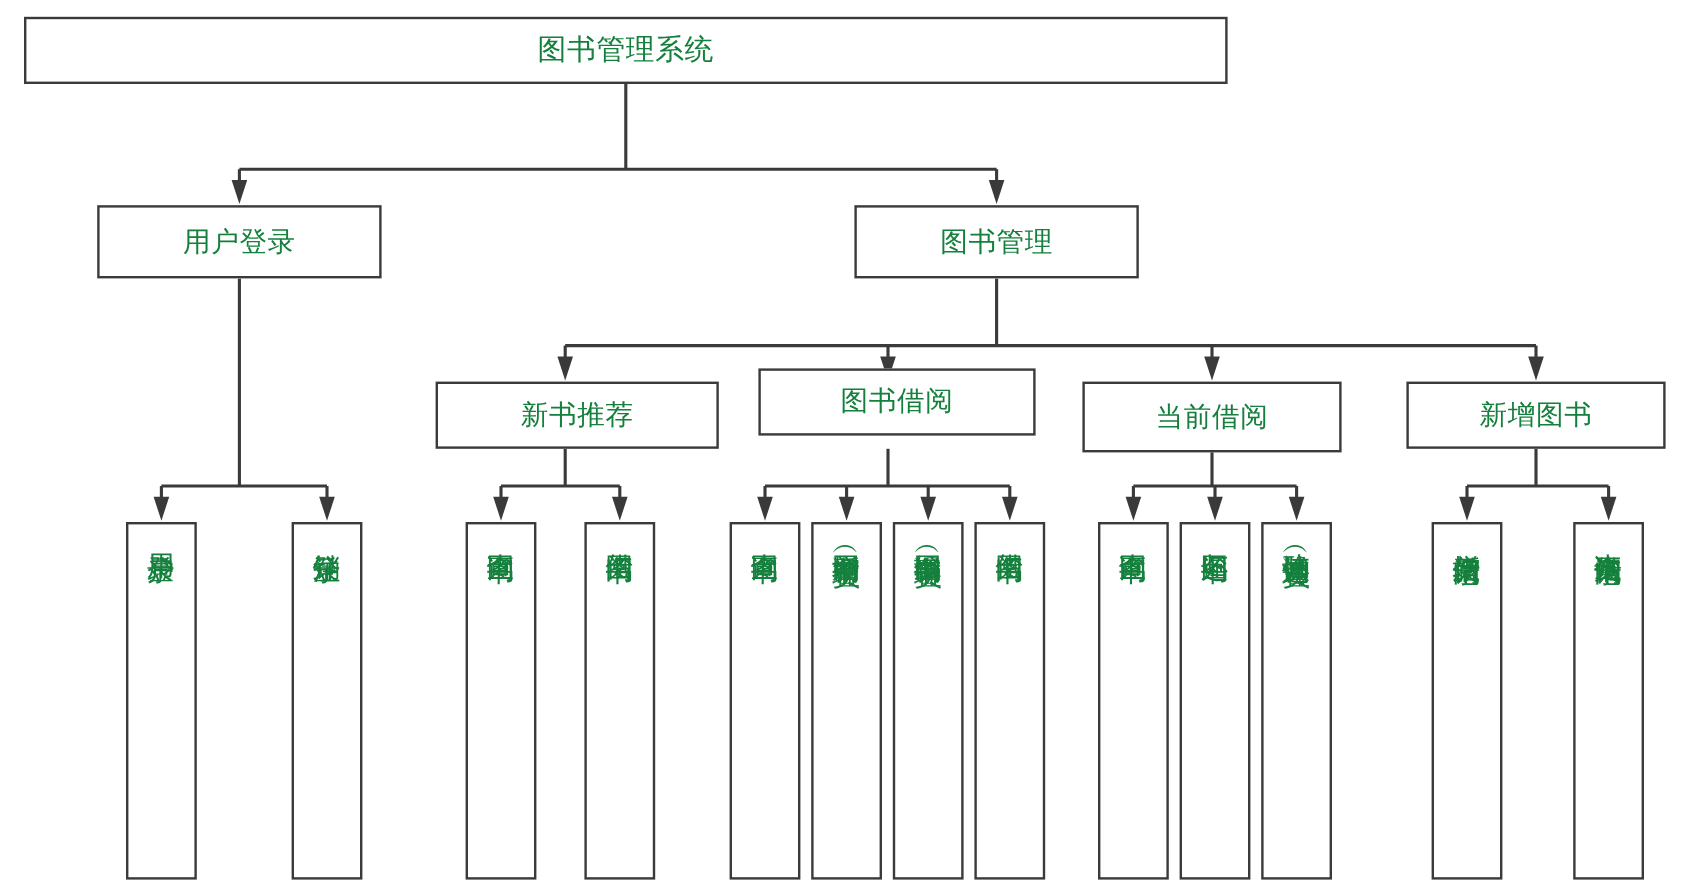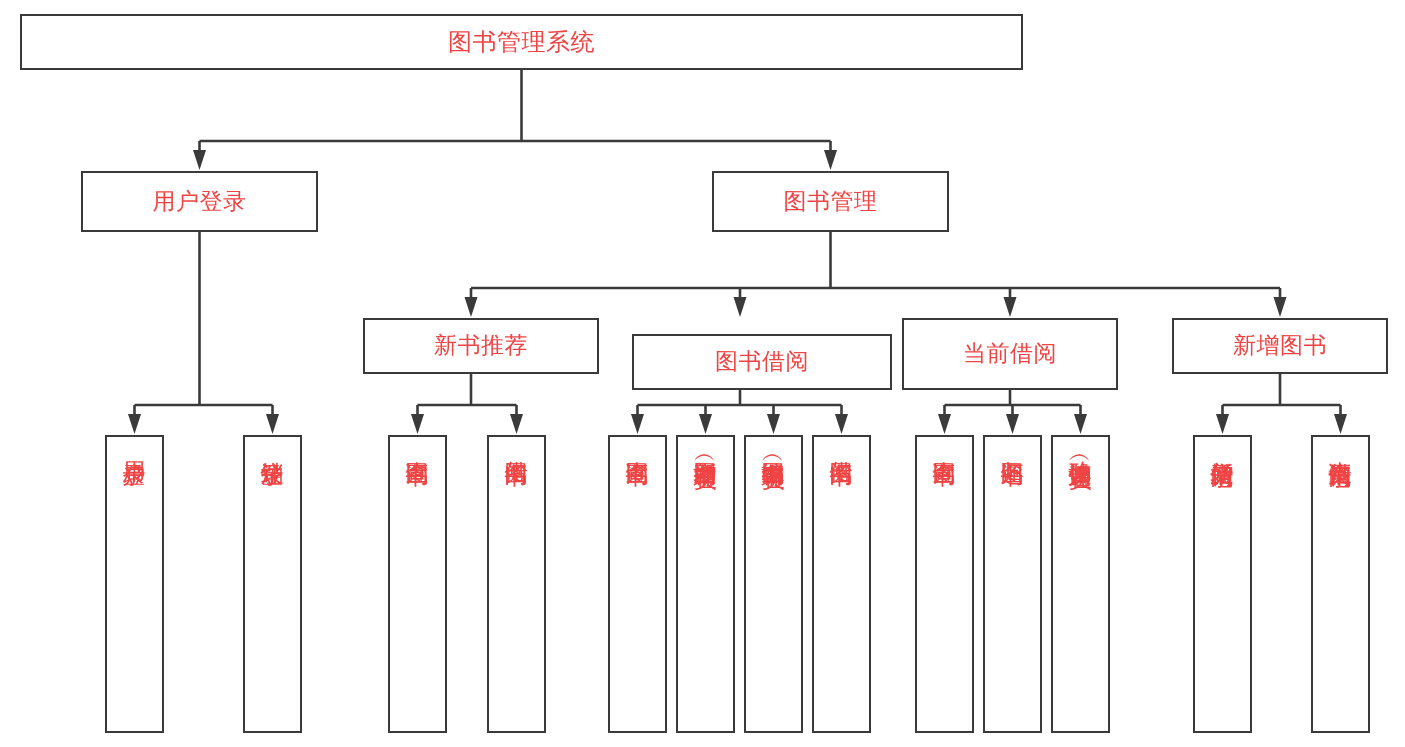--- a/index.html
+++ b/index.html
@@ -26,21 +26,21 @@
     pointer-events: none;
   }
   .node {
     position: absolute;
     box-sizing: border-box;
     background: #ffffff;
     border: 2px solid #3a3a3a;
     display: flex;
     align-items: center;
     justify-content: center;
-    color: #ef4444;
+    color: #15803d;
   }
   .node-label {
     display: block;
     text-align: center;
     line-height: 1.18;
     white-space: nowrap;
     letter-spacing: 0.5px;
   }
   
   .node.horiz .node-label {
@@ -138,24 +138,24 @@
       </div>
       <div class="node horiz" style="left: 81px; top: 171px; width: 237px; height: 61px;">
         <span class="node-label">用户登录</span>
       </div>
       <div class="node horiz" style="left: 712px; top: 171px; width: 237px; height: 61px;">
         <span class="node-label">图书管理</span>
       </div>
       <div class="node horiz" style="left: 363px; top: 318px; width: 236px; height: 56px;">
         <span class="node-label">新书推荐</span>
       </div>
-      <div class="node horiz" style="left: 632px; top: 334px; width: 260px; height: 56px;">
+      <div class="node horiz" style="left: 632px; top: 307px; width: 231px; height: 56px;">
         <span class="node-label">图书借阅</span>
       </div>
-      <div class="node horiz" style="left: 902px; top: 318px; width: 216px; height: 72px;">
+      <div class="node horiz" style="left: 902px; top: 318px; width: 216px; height: 59px;">
         <span class="node-label">当前借阅</span>
       </div>
       <div class="node horiz" style="left: 1172px; top: 318px; width: 216px; height: 56px;">
         <span class="node-label">新增图书</span>
       </div>
       <div class="node vert" style="left: 105px; top: 435px; width: 59px; height: 298px;">
         <span class="node-label">用户登录</span>
       </div>
       <div class="node vert" style="left: 243px; top: 435px; width: 59px; height: 298px;">
         <span class="node-label">注销登录</span>

